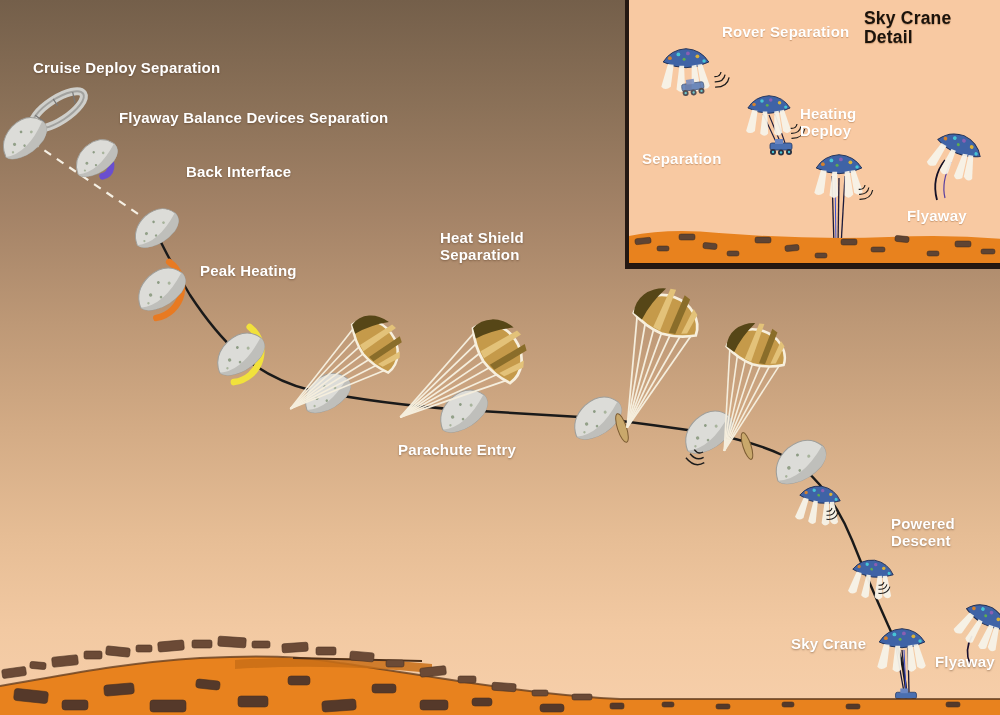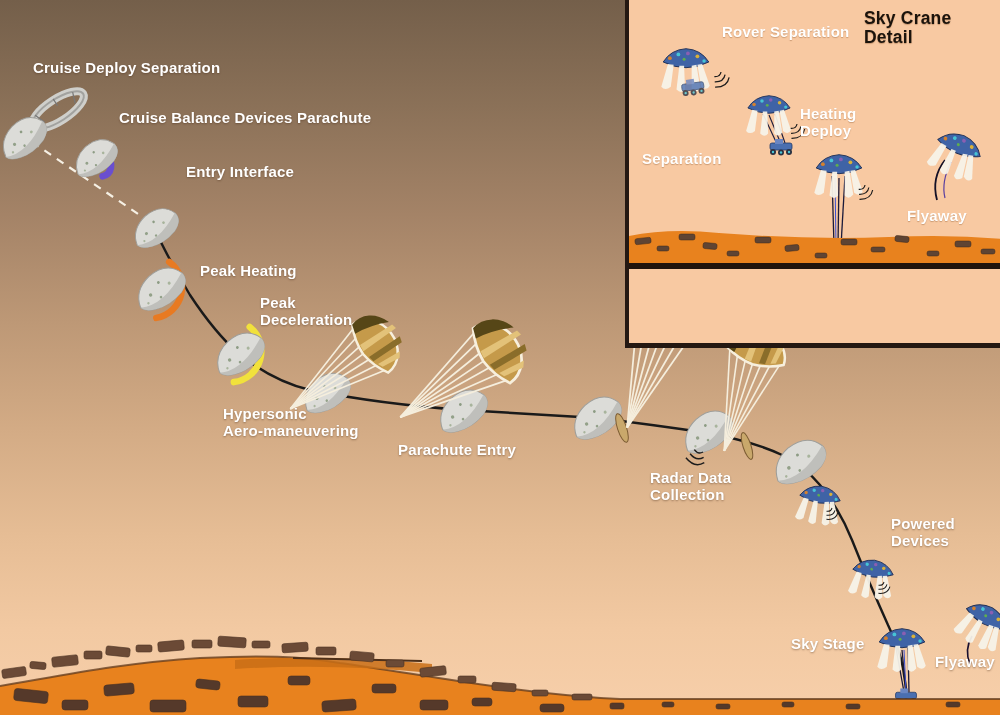--- a/index.html
+++ b/index.html
@@ -7,21 +7,21 @@
     position:relative;width:1000px;height:715px;overflow:hidden;
     font-family:"Liberation Sans",sans-serif;
     background:linear-gradient(180deg,#745f4a 0%,#8b7158 15%,#a48367 30%,#bd9876 45%,#d3ab85 60%,#e6bd95 75%,#f2c9a2 88%,#f7cfaa 100%);
   }
   svg{position:absolute;left:0;top:0;}
   .lbl{
     position:absolute;color:#ffffff;font-weight:bold;font-size:15px;line-height:1.1;
     white-space:pre-line;letter-spacing:.2px;text-shadow:0 1px 2px rgba(70,45,25,.45);
   }
   #inset{
-    position:absolute;left:625px;top:0;width:375px;height:348px;
+    position:absolute;left:625px;top:0;width:375px;height:269px;
     background:#f8c9a2;border-left:4px solid #241812;border-bottom:5px solid #241812;
     box-sizing:border-box;overflow:hidden;
   }
   #inset .lbl{text-shadow:0 1px 1px rgba(120,70,30,.35);}
   .lbl-dark{color:#1b130c;font-size:17.5px;text-shadow:none;}
 </style>
 </head>
 <body>
 
 <div id="stage">
@@ -181,33 +181,29 @@
         <rect x="662" y="702" width="12" height="5" rx="2"></rect>
         <rect x="716" y="704" width="14" height="5" rx="2"></rect>
         <rect x="782" y="702" width="12" height="5" rx="2"></rect>
         <rect x="846" y="704" width="14" height="5" rx="2"></rect>
         <rect x="946" y="702" width="14" height="5" rx="2"></rect>
       </g>
     </g>
   </svg>
 
   <div class="lbl" style="left:33px;top:60px">Cruise Deploy Separation</div>
-  <div class="lbl" style="left:119px;top:110px">Cruise Balance Devices Parachute</div>
-  <div class="lbl" style="left:186px;top:164px">Entry Interface</div>
+  <div class="lbl" style="left:119px;top:110px">Flyaway Balance Devices Separation</div>
+  <div class="lbl" style="left:186px;top:164px">Back Interface</div>
   <div class="lbl" style="left:200px;top:263px">Peak Heating</div>
-  <div class="lbl" style="left:260px;top:295px">Peak
-Deceleration</div>
-  <div class="lbl" style="left:223px;top:406px">Hypersonic
-Aero-maneuvering</div>
+  <div class="lbl" style="left:440px;top:230px">Heat Shield
+Separation</div>
   <div class="lbl" style="left:398px;top:442px">Parachute Entry</div>
-  <div class="lbl" style="left:650px;top:470px">Radar Data
-Collection</div>
   <div class="lbl" style="left:891px;top:516px">Powered
-Devices</div>
-  <div class="lbl" style="left:791px;top:636px">Sky Stage</div>
+Descent</div>
+  <div class="lbl" style="left:791px;top:636px">Sky Crane</div>
   <div class="lbl" style="left:935px;top:654px">Flyaway</div>
 
   <div id="inset">
     <svg width="375" height="269" viewBox="0 0 375 269">
 
       <use href="#crane" transform="translate(57,62) scale(0.95)"></use>
       <use href="#rover" transform="translate(64,88) rotate(-8)" opacity="0.8"></use>
       <use href="#arcs" transform="translate(92,72) rotate(55) scale(0.9)"></use>
 
       <g stroke="#1a1a3a" stroke-width="1.1" fill="none">

